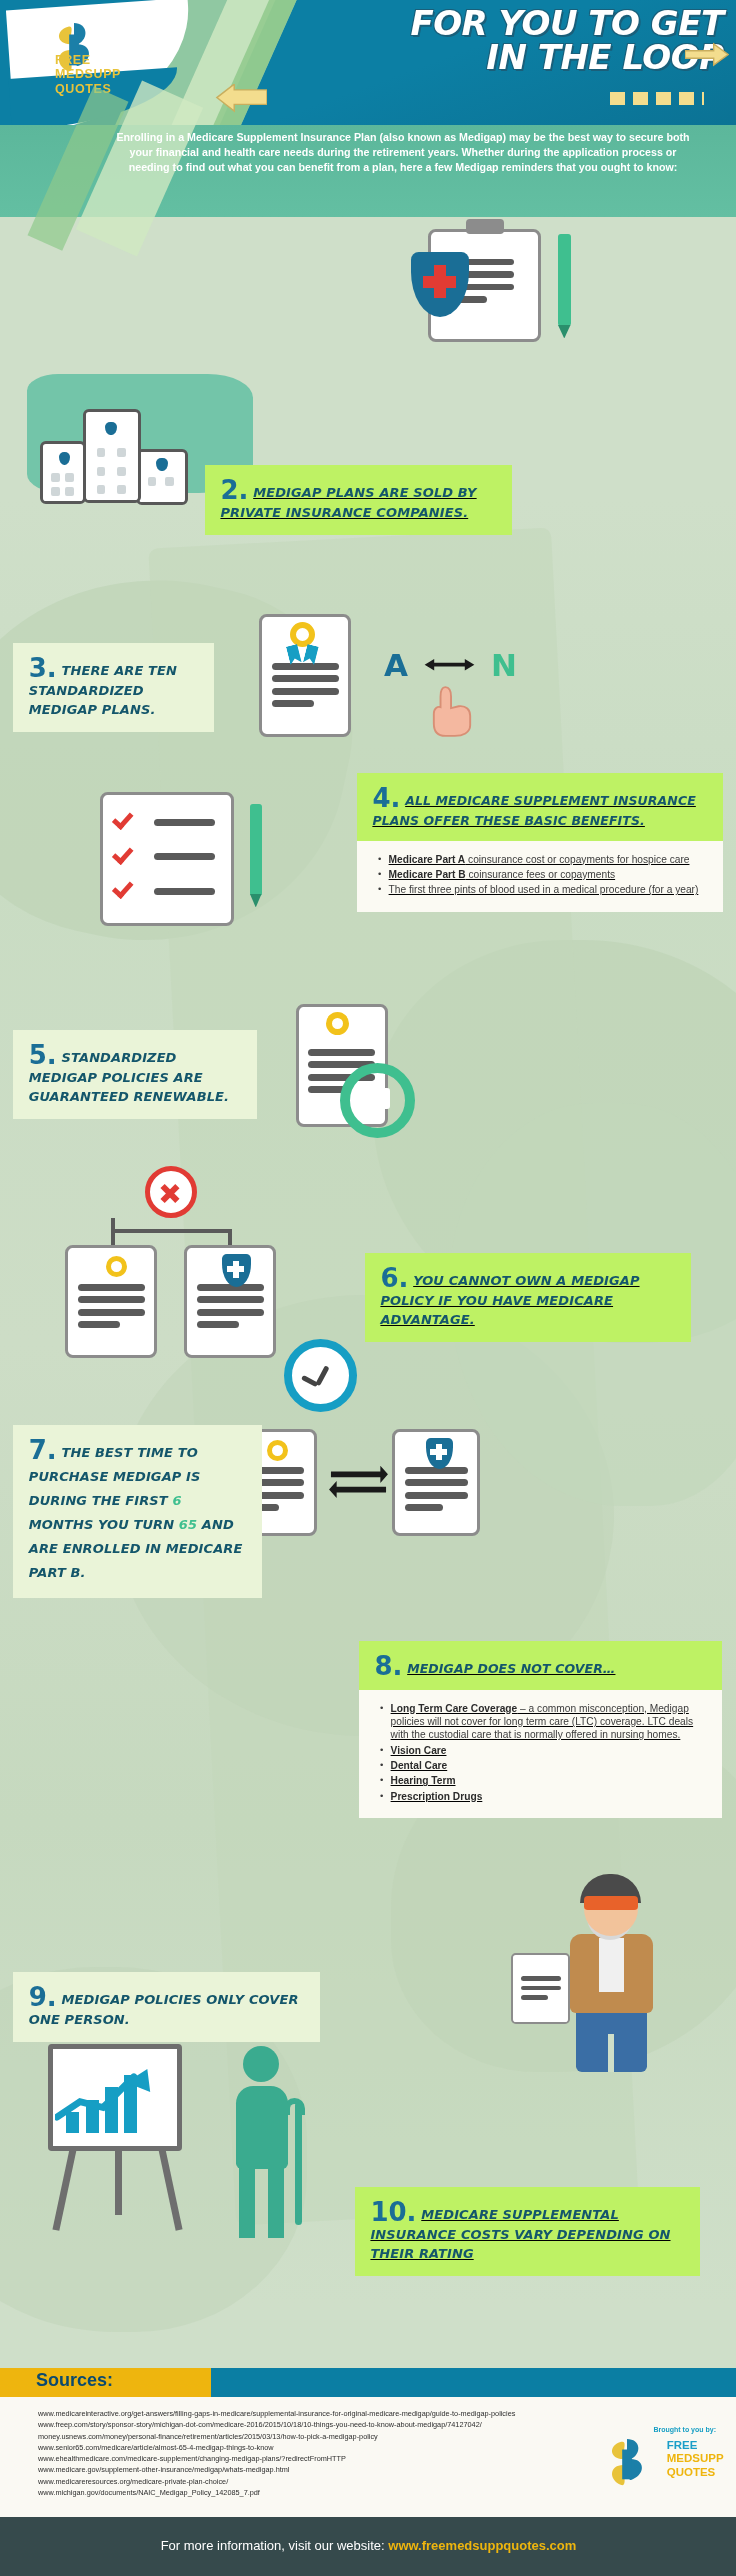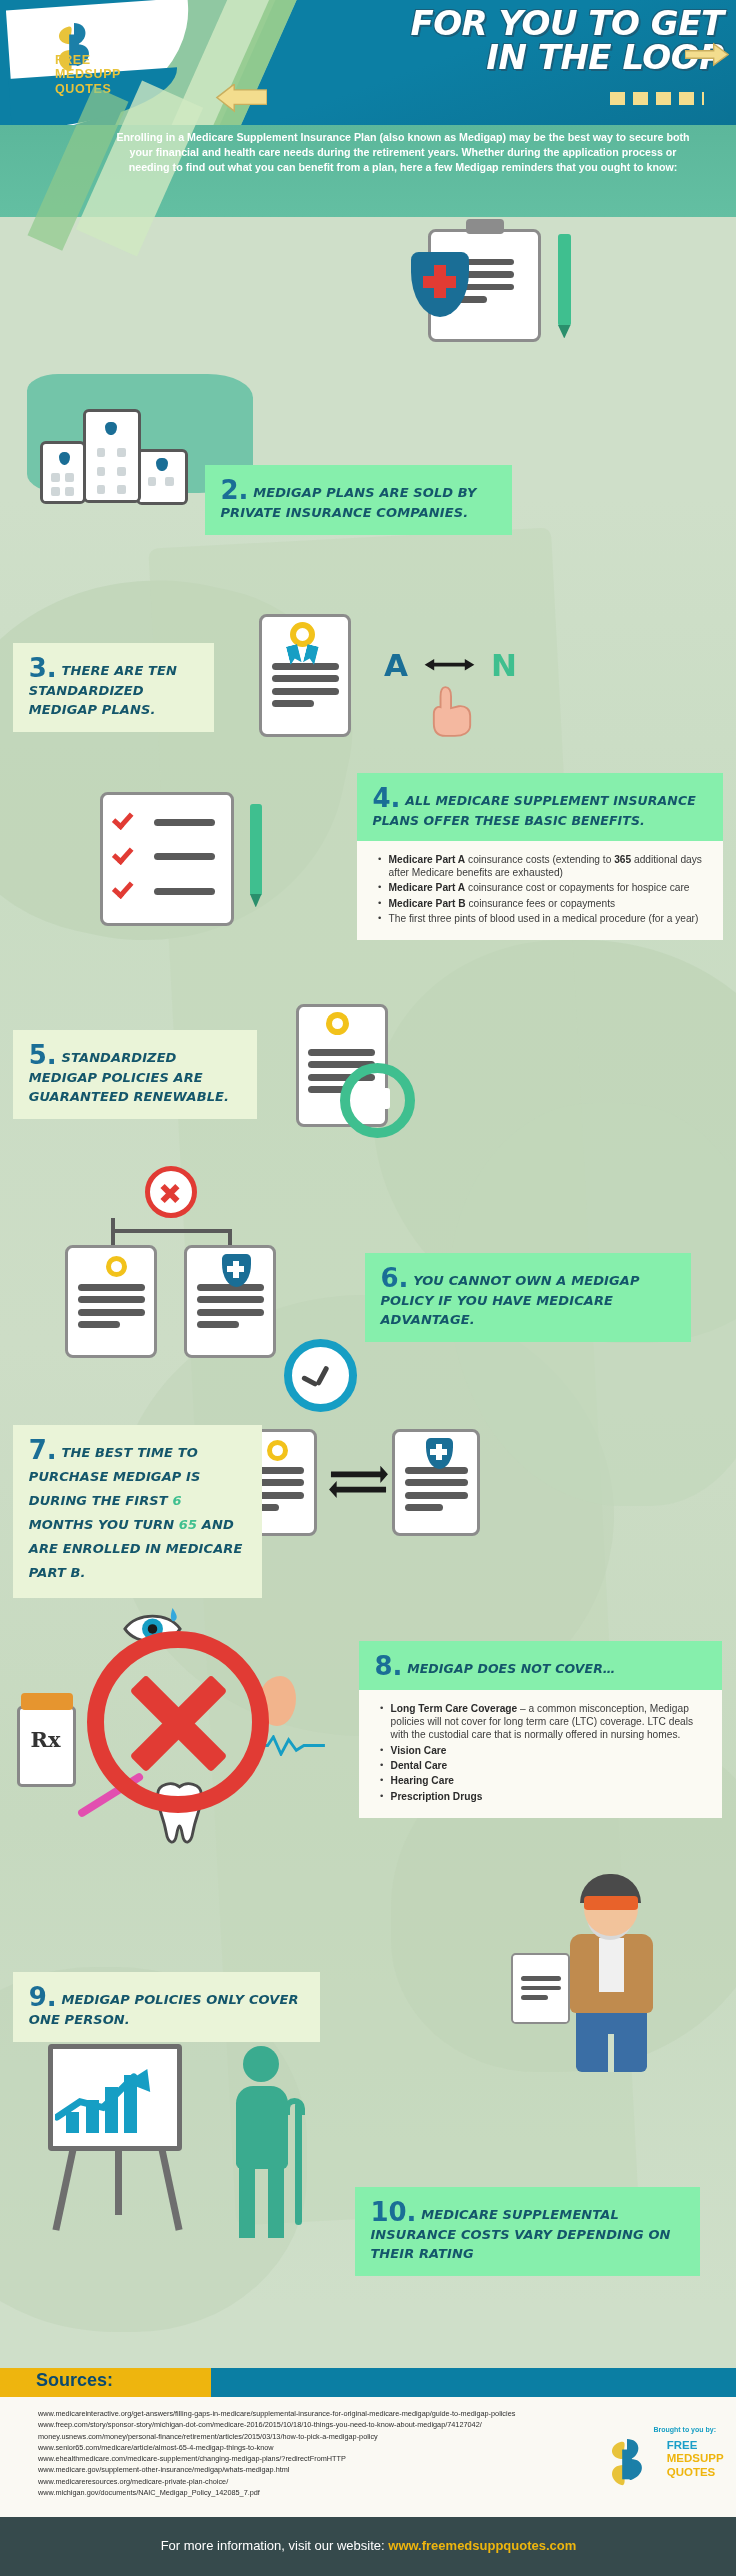--- a/index.html
+++ b/index.html
@@ -122,21 +122,21 @@
     color:#ffffff; font-weight:bold;
   }
 
   
   .card {
     position:absolute;
     padding:11.5px 15.4px 13.4px 15.4px;
     z-index:6;
   }
   .card.green { background:#eaf4d8; }
-  .card.yellow { background:#86efac; }
+  .card.yellow { background:#bef264;text-decoration:underline; }
   .card .num {
     font-family:"DejaVu Sans", sans-serif;
     font-weight:bold; font-size:26px;
     color:#1a6e96; line-height:1;
     display:inline-block; vertical-align:-1.9px;
     margin-right:4.8px;
   }
   .card .headline {
     display:inline;
     font-family:"DejaVu Sans", sans-serif;
@@ -536,21 +536,20 @@
   </div>
 
   <div class="card green" id="card3">
     <span class="num">3.</span><span class="headline">THERE ARE TEN STANDARDIZED MEDIGAP PLANS.</span>
   </div>
 
   <div class="card yellow" id="card4">
     <span class="num">4.</span><span class="headline">ALL MEDICARE SUPPLEMENT INSURANCE PLANS OFFER THESE BASIC BENEFITS.</span>
     <div class="body">
       <ul>
-        <li><b>Medicare Part A</b><span> coinsurance costs (extending to </span><b>365</b><span> additional days after Medicare benefits are exhausted)</span></li>
         <li><b>Medicare Part A</b><span> coinsurance cost or copayments for hospice care</span></li>
         <li><b>Medicare Part B</b><span> coinsurance fees or copayments</span></li>
         <li><span>The first three pints of blood used in a medical procedure (for a year)</span></li>
       </ul>
     </div>
   </div>
 
   <div class="ill" id="ill5">
     <div class="d">
       <div class="doc-line" style="margin-top:42px;width:67px;"></div>
@@ -621,51 +620,29 @@
       <div class="doc-line" style="width:63px;"></div>
       <div class="doc-line" style="width:63px;"></div>
       <div class="doc-line" style="width:38px;"></div>
     </div>
   </div>
 
   <div class="card green" id="card7">
     <span class="num">7.</span><span class="headline"><span>THE BEST TIME TO PURCHASE MEDIGAP IS DURING THE FIRST </span><span class="hl">6</span><span> MONTHS YOU TURN </span><span class="hl">65</span><span> AND ARE ENROLLED IN MEDICARE PART B.</span></span>
   </div>
 
-  <div class="ill" id="ill8">
-    <svg class="eye" viewBox="0 0 62 44">
-      <path d="M2 24 C14 6 48 6 60 24 C48 42 14 42 2 24 Z" fill="#ffffff" stroke="#4a4a4a" stroke-width="3"></path>
-      <circle cx="31" cy="24" r="11" fill="#169ec4"></circle>
-      <circle cx="31" cy="24" r="5" fill="#1a1a1a"></circle>
-      <path d="M52 2 C56 8 58 12 55 15 C52 18 48 14 52 2 Z" fill="#35a8dd"></path>
-    </svg>
-    <div class="ear"></div>
-    <svg class="wave" viewBox="0 0 70 22">
-      <polyline points="0,11 10,11 16,2 24,20 32,5 40,16 48,11 70,11" fill="none" stroke="#169ec4" stroke-width="3"></polyline>
-    </svg>
-    <div class="bottle"></div>
-    <div class="cap"></div>
-    <div class="rx">Rx</div>
-    <svg class="tooth" viewBox="0 0 62 70">
-      <path d="M8 14 C8 2 24 0 31 6 C38 0 54 2 54 14 C54 30 48 36 45 54 C43 66 36 68 34 56 C32 44 30 44 28 56 C26 68 19 66 17 54 C14 36 8 30 8 14 Z" fill="#ffffff" stroke="#4a4a4a" stroke-width="3"></path>
-    </svg>
-    <div class="needle"></div>
-    <div class="bigcirc"></div>
-    <div class="xb xb1"></div>
-    <div class="xb xb2"></div>
-  </div>
 
   <div class="card yellow" id="card8">
     <span class="num">8.</span><span class="headline">MEDIGAP DOES NOT COVER…</span>
     <div class="body">
       <ul>
         <li><b>Long Term Care Coverage</b><span> – a common misconception, Medigap policies will not cover for long term care (LTC) coverage. LTC deals with the custodial care that is normally offered in nursing homes.</span></li>
         <li><b>Vision Care</b></li>
         <li><b>Dental Care</b></li>
-        <li><b>Hearing Care</b></li>
+        <li><b>Hearing Term</b></li>
         <li><b>Prescription Drugs</b></li>
       </ul>
     </div>
   </div>
 
   <div class="ill" id="ill9">
     <div class="doc">
       <div class="doc-line" style="height:4.8px;margin:21px 7.7px 4.8px;width:40px;"></div>
       <div class="doc-line" style="height:4.8px;margin:4.8px 7.7px;width:40px;"></div>
       <div class="doc-line" style="height:4.8px;margin:4.8px 7.7px;width:27px;"></div>

